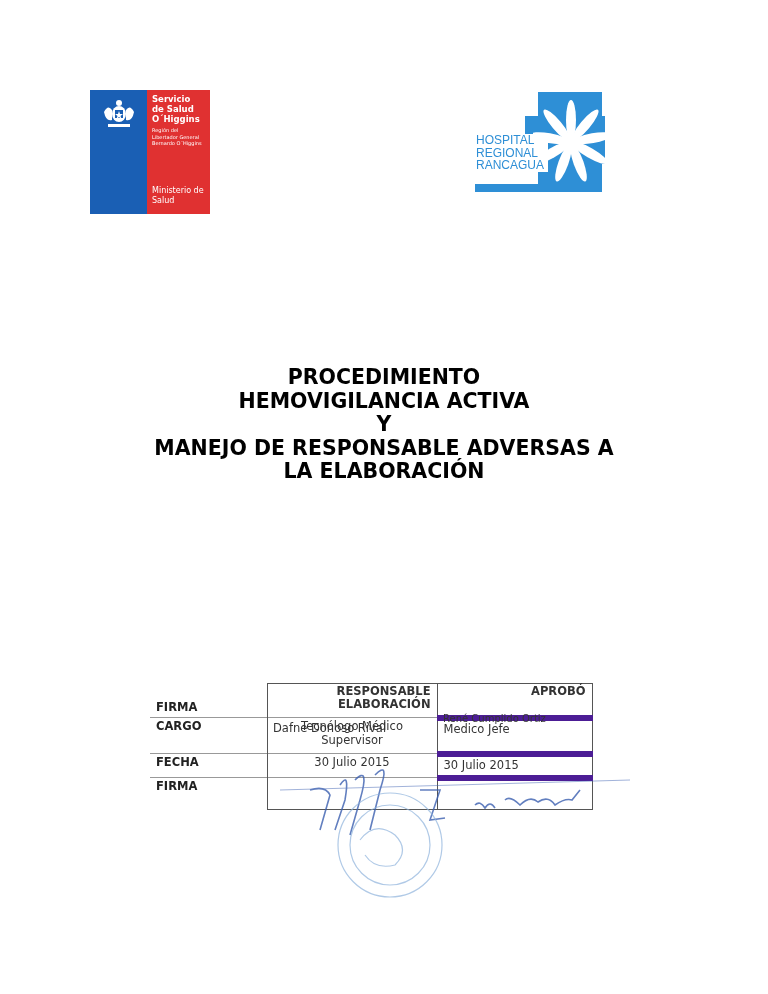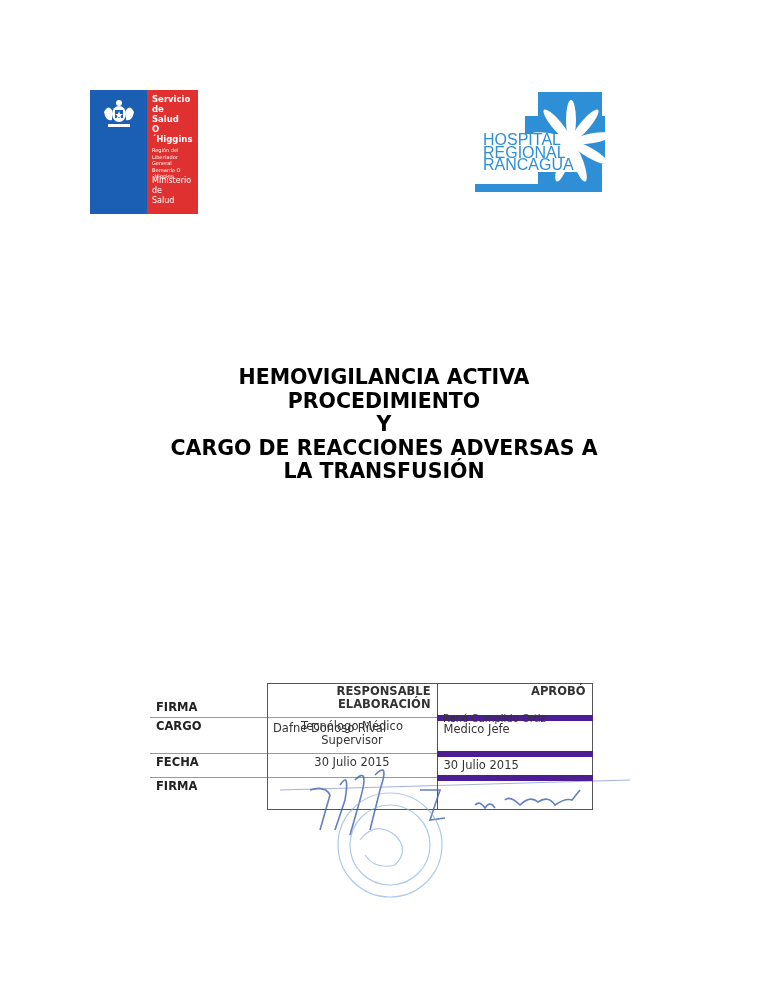--- a/index.html
+++ b/index.html
@@ -1,32 +1,32 @@
 <!DOCTYPE html>
 <html><head>
 <meta charset="utf-8">
 <style>
   html, body { margin:0; padding:0; background:#fff; }
   body { width:768px; height:994px; position:relative; overflow:hidden; font-family:"DejaVu Sans", sans-serif; color:#000; }
 
   
-  .minsal { position:absolute; left:90px; top:90px; width:108px; height:124px; display:flex; }
+  .minsal { position:absolute; left:90px; top:90px; width:120px; height:124px; display:flex; }
   .minsal .blue { width:57px; height:100%; background:#1a5fb4; position:relative; }
   .minsal .red { flex:1; background:#e03131; color:#fff; padding:4px 5px; box-sizing:border-box; position:relative; }
   .minsal .t1 { font-size:8.5px; font-weight:bold; line-height:10px; }
   .minsal .t2 { font-size:5px; line-height:6.5px; margin-top:3px; }
   .minsal .t3 { position:absolute; left:5px; bottom:8px; font-size:8px; line-height:10px; }
   .crest { position:absolute; left:10px; top:8px; width:38px; height:32px; }
 
   
   .hosp { position:absolute; left:475px; top:92px; width:130px; height:100px; }
   .hosp .cross { position:absolute; left:63px; top:0; width:64px; height:100px; background:#2e8fd6; }
   .hosp .crossbar { position:absolute; left:50px; top:24px; width:80px; height:48px; background:#2e8fd6; }
   .hosp .bar { position:absolute; left:0; bottom:0; width:110px; height:8px; background:#2e8fd6; }
-  .hosp .txt { position:absolute; left:8px; top:42px; color:#2e8fd6; font-family:"Liberation Sans", sans-serif; font-size:16px; line-height:12.5px; }
+  .hosp .txt { position:absolute; left:1px; top:42px; color:#2e8fd6; font-family:"Liberation Sans", sans-serif; font-size:12px; line-height:12.5px; }
   .hosp svg { position:absolute; left:58px; top:2px; }
 
   
   .title { position:absolute; left:0; width:768px; top:366px; text-align:center; font-family:"DejaVu Sans", sans-serif; font-weight:bold; font-size:20.5px; line-height:23.5px; }
 
   
   .tbl { position:absolute; left:150px; top:683px; border-collapse:collapse; font-family:"DejaVu Sans", sans-serif; font-size:11.5px; color:#333; }
   .tbl td { padding:1px 6px; vertical-align:top; box-sizing:border-box; }
   .tbl .lab { font-weight:bold; width:117px; color:#222; border-top:1px solid #999; }
   .tbl .c1 { width:170px; border-left:1px solid #555; border-right:1px solid #555; border-top:1px solid #999;text-align:center; }
@@ -89,25 +89,25 @@
     </g>
   </svg>
   <div class="txt" style="background:#fff;padding-right:4px;">
     <div>HOSPITAL</div>
     <div>REGIONAL</div>
     <div>RANCAGUA</div>
   </div>
 </div>
 
 <div class="title">
+  <div>PROCEDIMIENTO</div>
   <div>HEMOVIGILANCIA ACTIVA</div>
-  <div>PROCEDIMIENTO</div>
   <div>Y</div>
-  <div>CARGO DE REACCIONES ADVERSAS A</div>
-  <div>LA TRANSFUSIÓN</div>
+  <div>MANEJO DE RESPONSABLE ADVERSAS A</div>
+  <div>LA ELABORACIÓN</div>
 </div>
 
 <table class="tbl">
   <tbody>
       <tr class="head" style="height:31px;">
     <td class="lab" style="border-top:none;"><span>FIRMA</span></td>
     <td class="c1">
       <div>RESPONSABLE</div>
       <div>ELABORACIÓN</div>
     </td>

